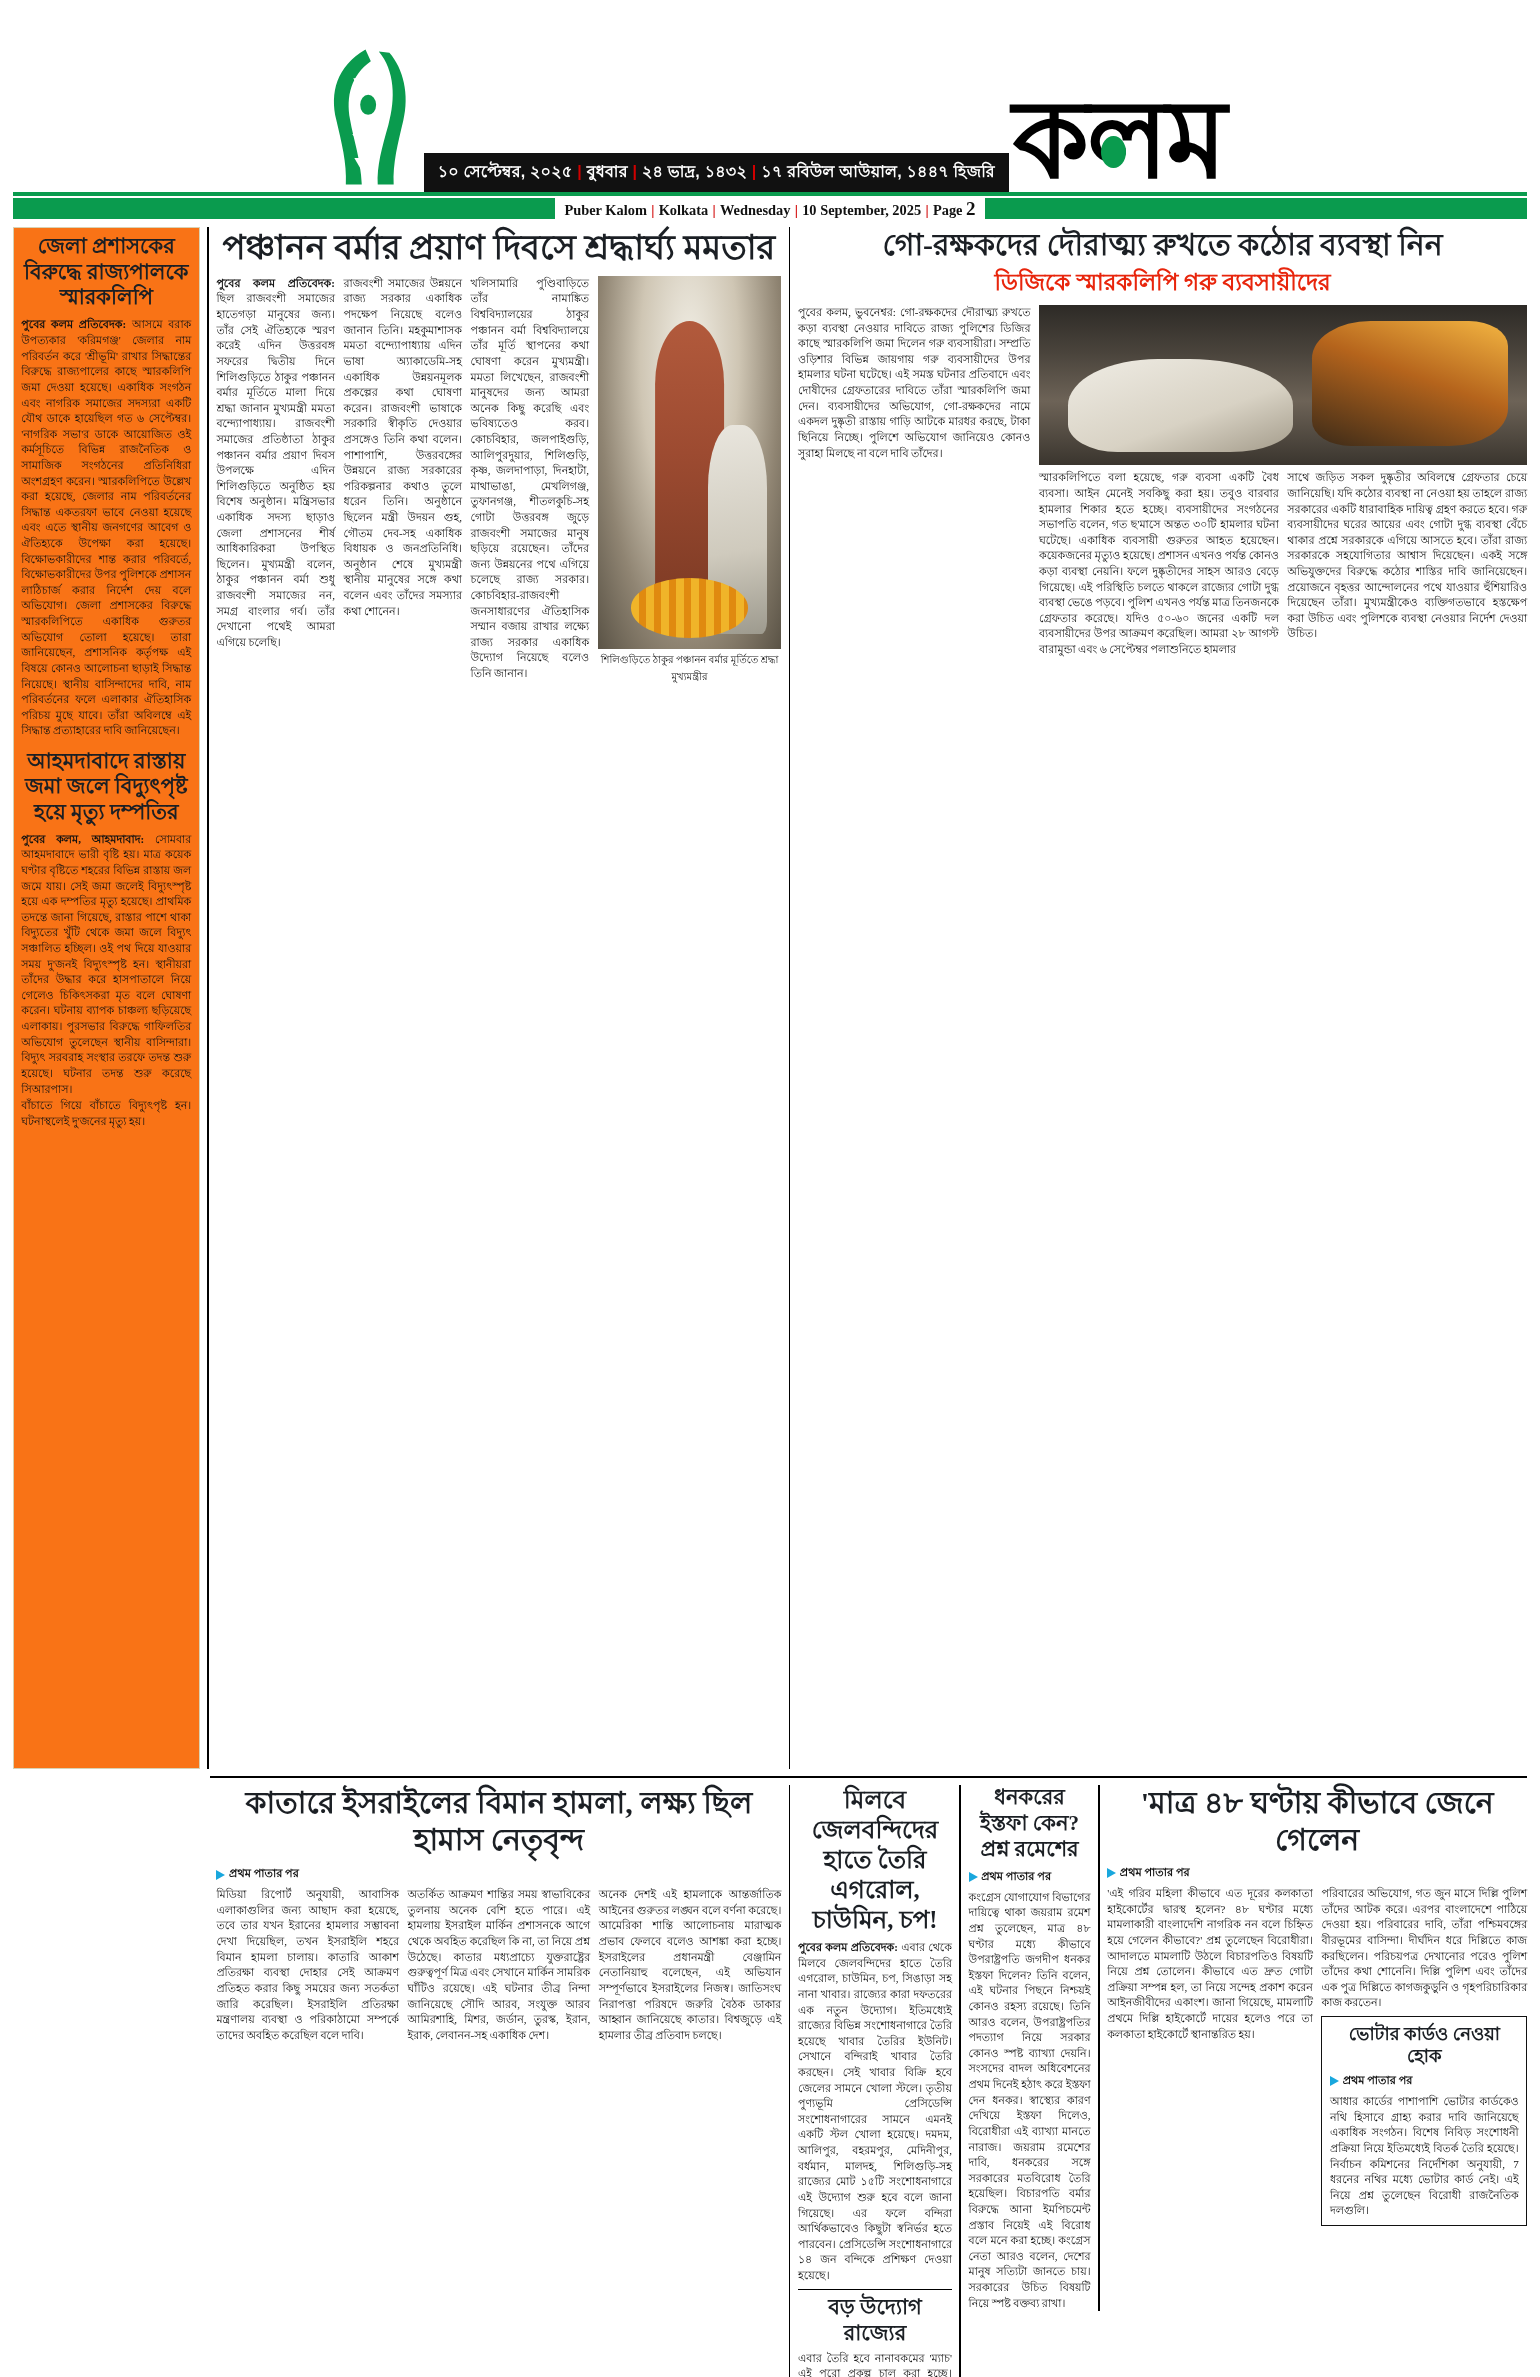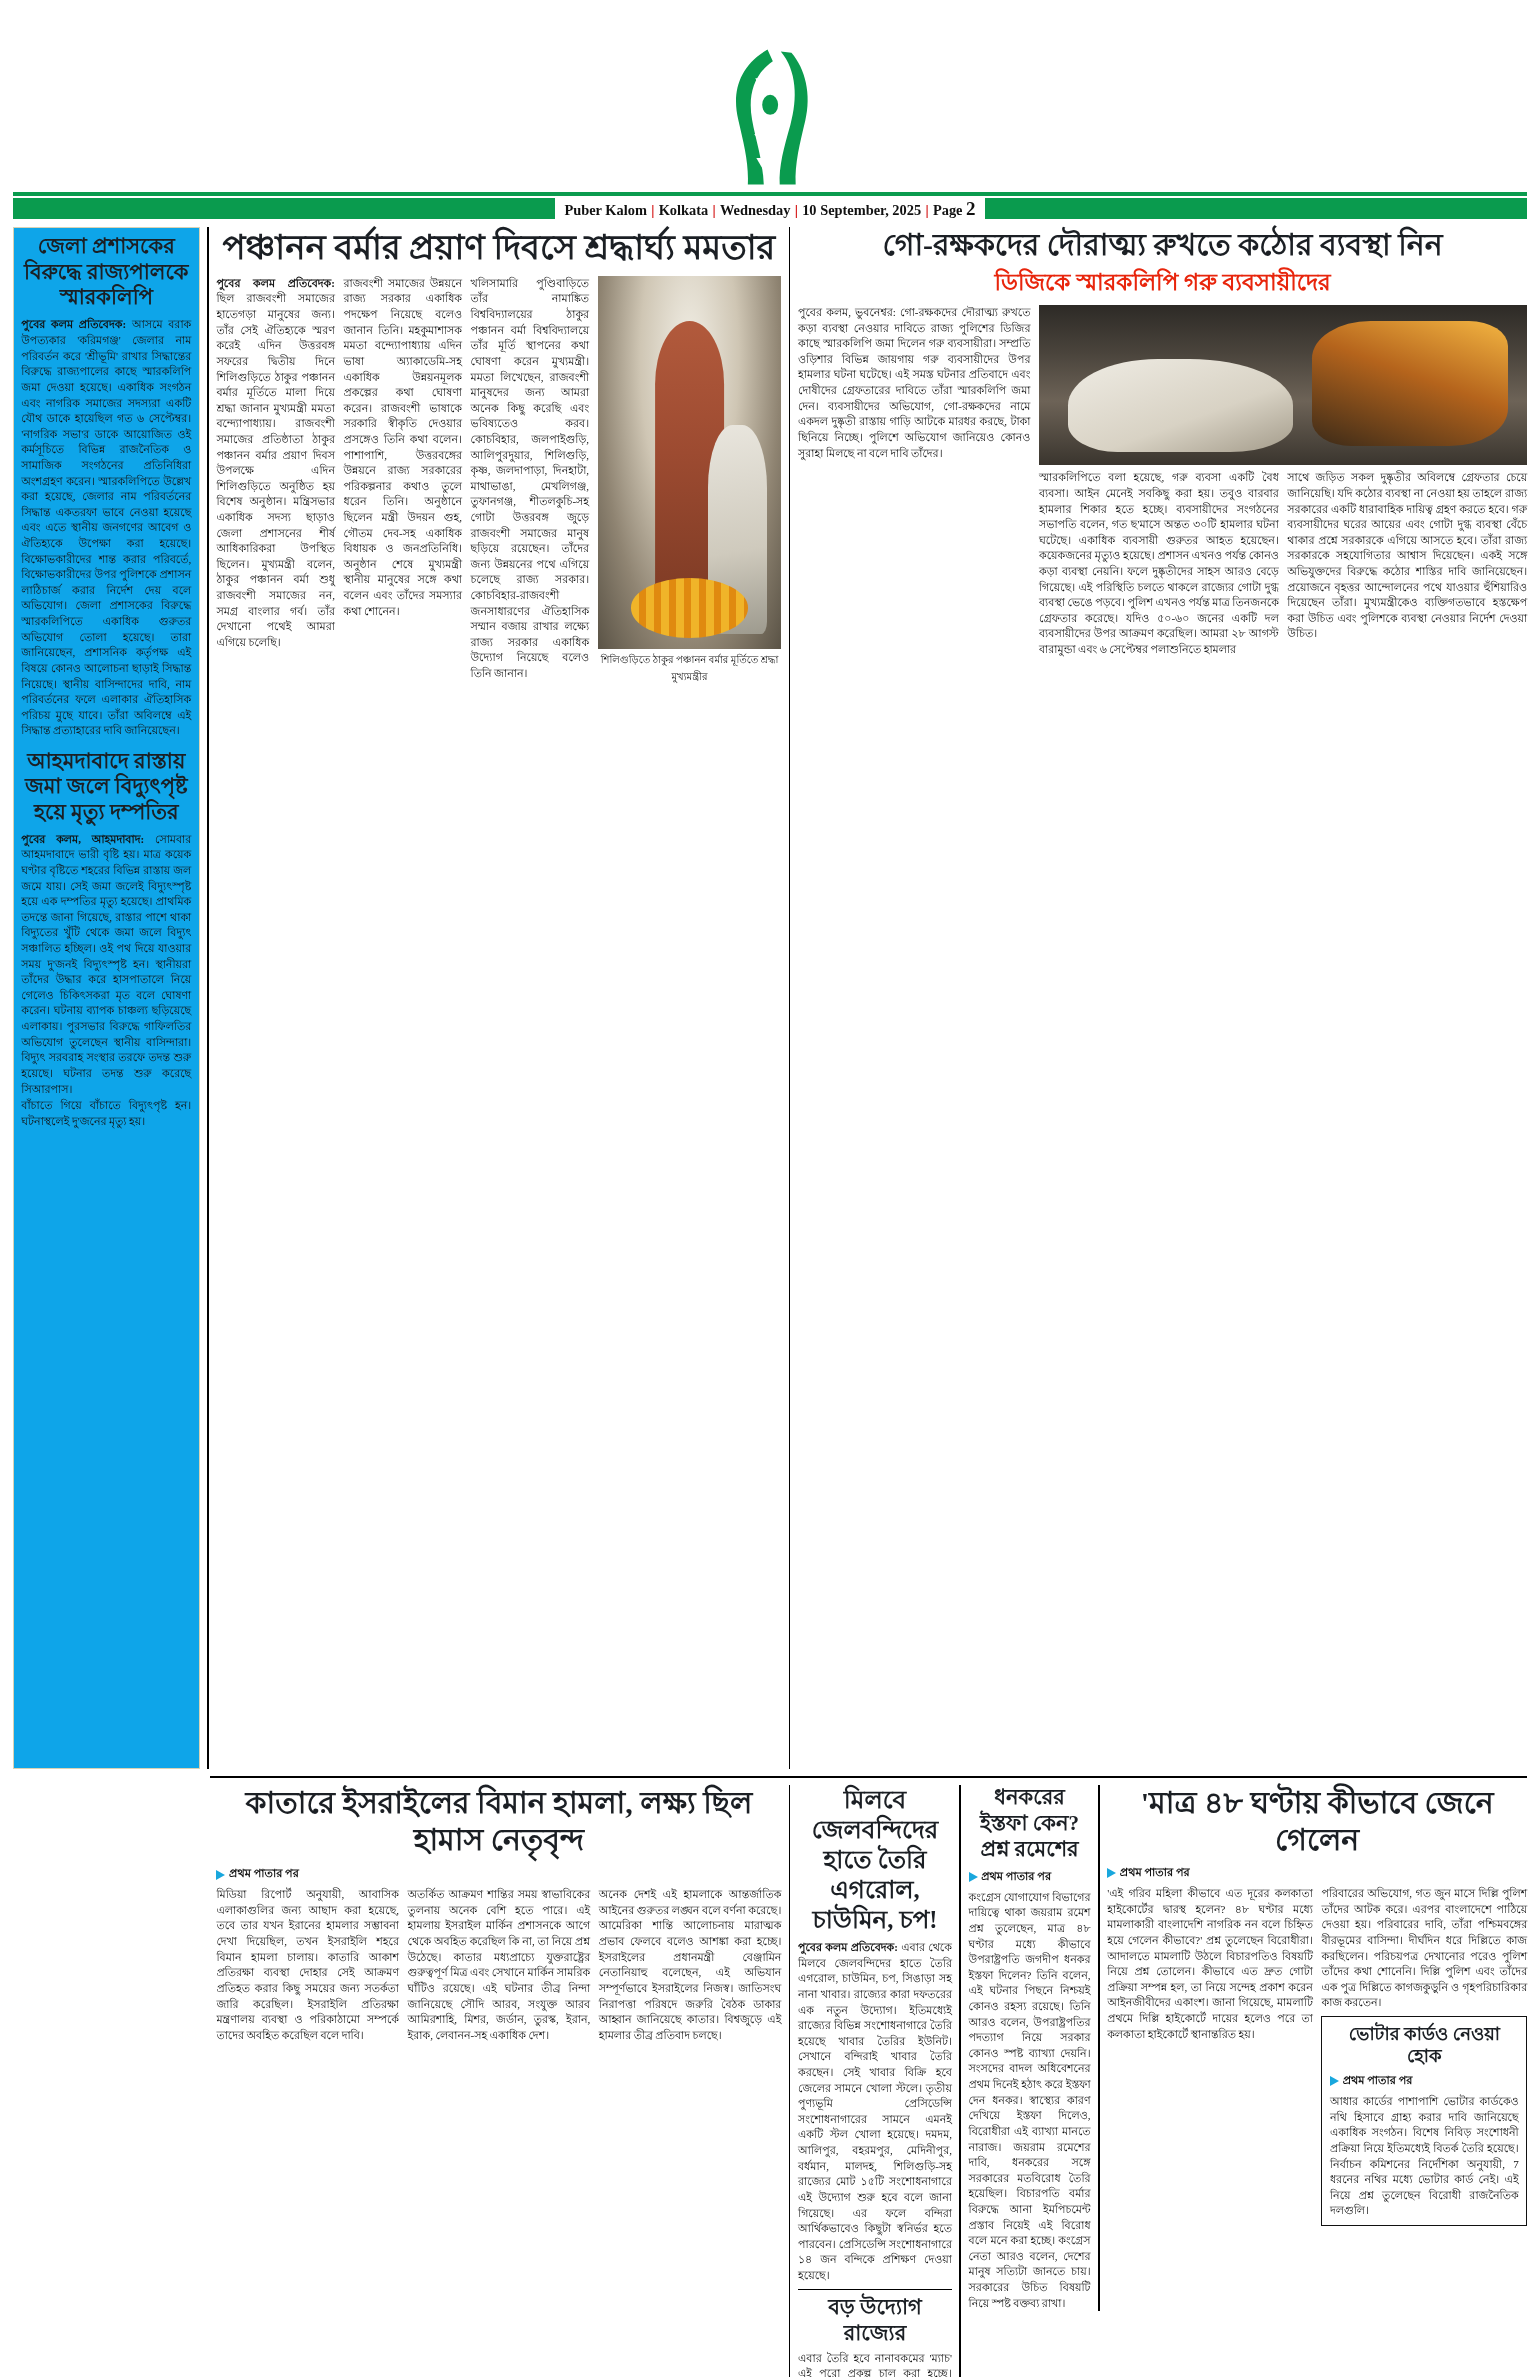--- a/index.html
+++ b/index.html
@@ -99,21 +99,21 @@
     font-family:"Liberation Serif",serif; font-weight:700; font-size:11.2px;
     color:#111; margin-bottom:3.2px; display:flex; align-items:center; gap:3.7px;
   }
   .tri {
     width:0;height:0;border-top:5.9px solid transparent;border-bottom:5.9px solid transparent;
     border-left:9px solid #19a7dd; flex:none;
   }
 
   
   .box-tint {
-    background: #0ea5e9; border: 1.1px solid #d8d2b4; padding: 6.4px 7.5px;
+    background: #f97316; border: 1.1px solid #d8d2b4; padding: 6.4px 7.5px;
   }
   .box-line { border: 1.1px solid #111; padding: 6.4px 7.5px; }
 
   
   .photo { position: relative; overflow: hidden; background:#ccc; }
   .cap {
     font-family:"Liberation Serif",serif; font-size:10px; text-align:center;
     padding-top:3.2px; color:#111;
   }
 
@@ -165,20 +165,29 @@
         <svg viewBox="0 0 190 270" xmlns="http://www.w3.org/2000/svg">
           <g fill="#0a9b4e">
             <path d="M95 8 C40 40 28 90 40 140 C50 184 60 220 58 262 L88 262 C86 214 72 176 66 140 C58 96 68 56 105 30 Z"></path>
             <path d="M120 12 C150 48 152 100 138 150 C126 192 116 228 118 262 L148 262 C146 222 156 184 166 142 C178 92 166 44 140 14 Z"></path>
             <ellipse cx="100" cy="112" rx="15" ry="19"></ellipse>
             <path d="M72 62 L104 62 L88 92 Z" fill="#fff"></path>
             <path d="M70 168 C84 160 102 160 116 168 C104 182 84 182 70 168 Z" fill="#fff"></path>
             <path d="M74 212 L104 212 L89 238 Z" fill="#fff"></path>
           </g>
         </svg>
+      </div>
+      <div class="mast-center">
+        <div class="datebar">
+          <span>১০ সেপ্টেম্বর, ২০২৫</span><span class="sep">|</span><span>বুধবার</span><span class="sep">|</span><span>২৪ ভাদ্র, ১৪৩২</span><span class="sep">|</span><span>১৭ রবিউল আউয়াল, ১৪৪৭ হিজরি</span>
+        </div>
+        <div class="mast-title">
+          <span>কলম</span>
+          <span class="greendot"></span>
+        </div>
       </div>
     </div>
   </div>
 
   <div class="strap-wrap">
     <div class="strap-top"></div>
     <div class="strap-gap"></div>
     <div class="strap">
       <div class="strap-text">
         <span>Puber Kalom</span><span class="sep">|</span><span>Kolkata</span><span class="sep">|</span><span>Wednesday</span><span class="sep">|</span><span>10 September, 2025</span><span class="sep">|</span><span>Page</span> <span class="pg">2</span>

